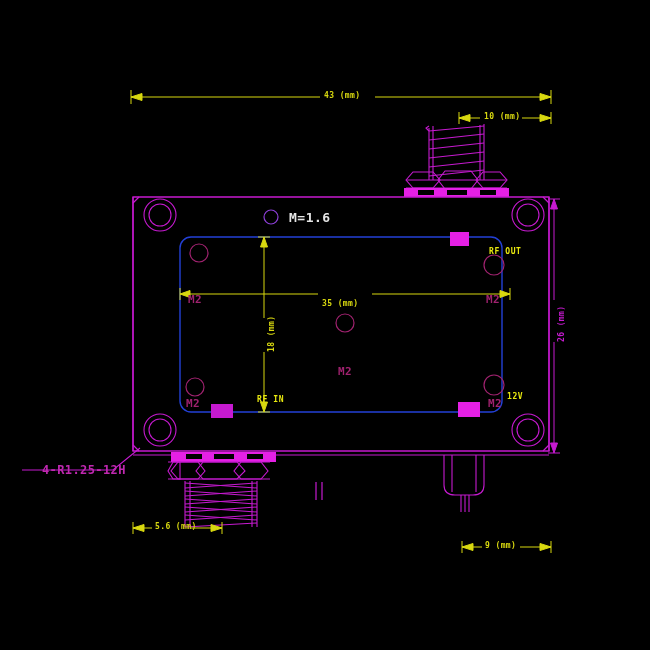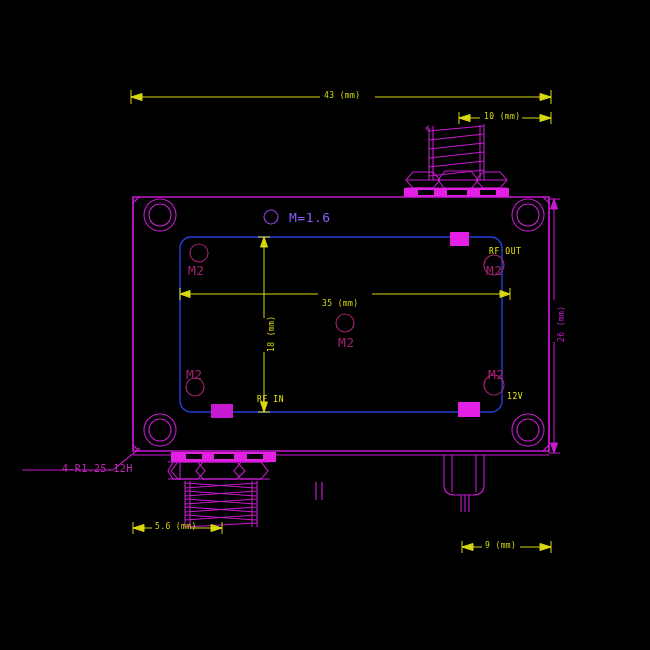--- a/index.html
+++ b/index.html
@@ -1,27 +1,27 @@
 <!DOCTYPE html>
 <html><head>
 <meta charset="utf-8">
 <style>
   html,body{margin:0;padding:0;background:#000;}
   body{width:650px;height:650px;overflow:hidden;
        font-family:"DejaVu Sans Mono","Liberation Mono",monospace;}
-  #stage{position:relative;width:650px;height:570px;background:#000;}
+  #stage{position:relative;width:650px;height:570px;background:#000;font-weight:bold;}
   svg{position:absolute;top:0;left:0;}
   .lbl{position:absolute;white-space:pre;line-height:1;}
   .dim-txt{color:#d8d80f;font-size:8px;letter-spacing:.4px;}
   .dim-txt-v{color:#d8d80f;font-size:8px;letter-spacing:.4px;
              transform-origin:0 0;}
   .pad-txt{color:#e8e80f;font-size:8px;letter-spacing:.6px;padding-left:48px;}
-  .m2-txt{color:#a0226f;font-size:13px;letter-spacing:.5px;}
-  .note-txt{color:#c028b0;font-size:10px;letter-spacing:.4px;margin-left:20px;}
-  .thick-txt{color:#8b5cf6;font-size:13px;letter-spacing:.5px;}
+  .m2-txt{color:#a0226f;font-size:11px;letter-spacing:.5px;margin-top:30px;}
+  .note-txt{color:#c028b0;font-size:12px;letter-spacing:.4px;}
+  .thick-txt{color:#e5e5e5;font-size:13px;letter-spacing:.5px;}
 </style>
 </head>
 <body>
 
 <div id="stage">
 
 <svg width="650" height="650" viewBox="0 0 650 650">
 
   <g stroke="#d8d80f" stroke-width="1" fill="#d8d80f">
     <line x1="131" y1="97" x2="320" y2="97"></line>

